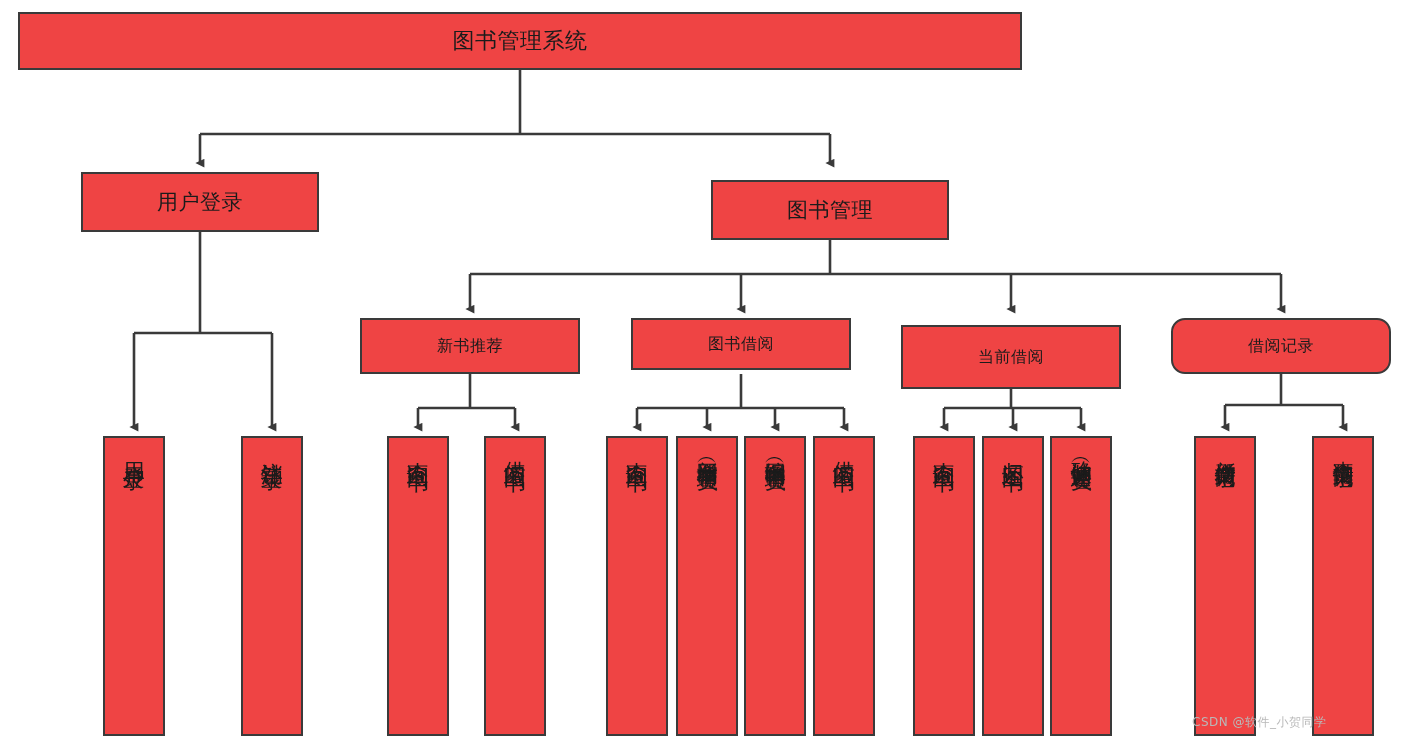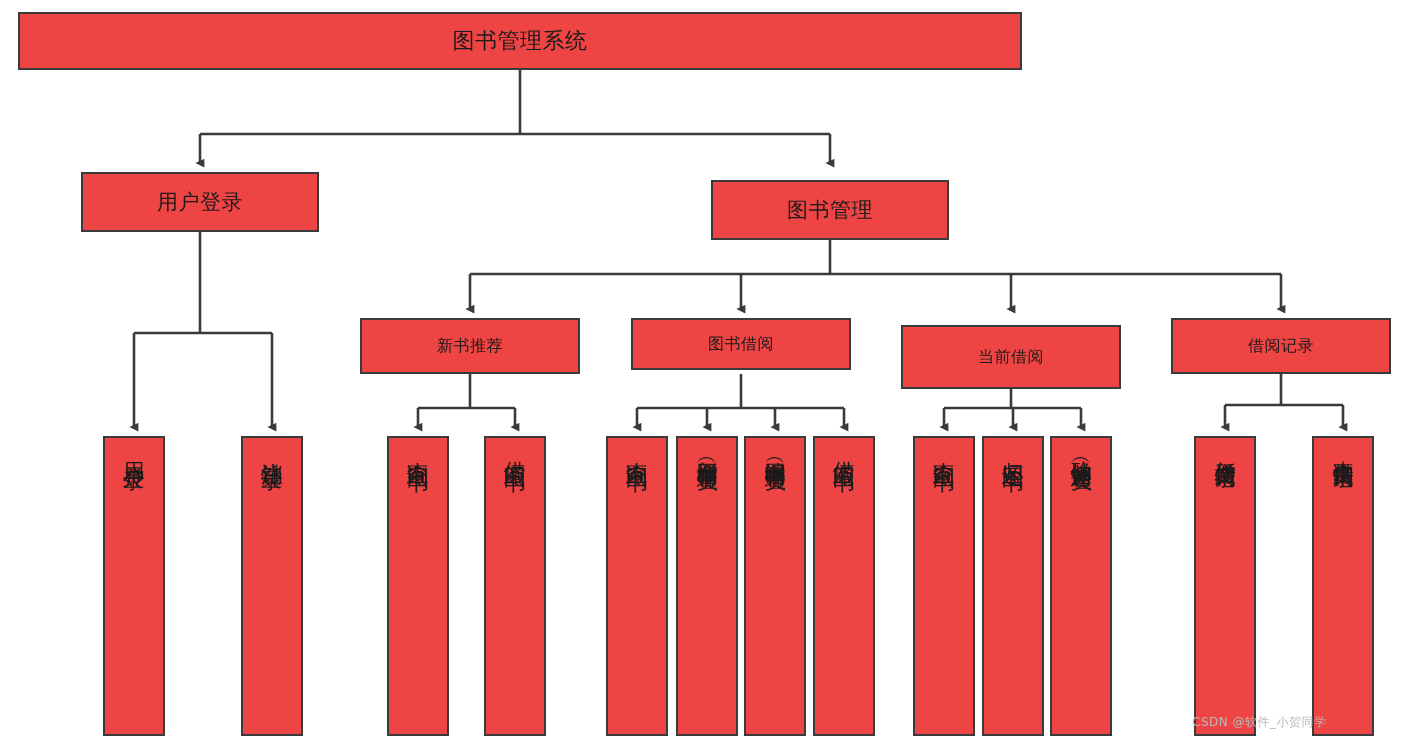--- a/index.html
+++ b/index.html
@@ -138,21 +138,21 @@
 
   <div class="node lvl3" style="left:360px;top:318px;width:220px;height:56px;">
     <span class="label">新书推荐</span>
   </div>
   <div class="node lvl3" style="left:631px;top:318px;width:220px;height:52px;">
     <span class="label">图书借阅</span>
   </div>
   <div class="node lvl3" style="left:901px;top:325px;width:220px;height:64px;">
     <span class="label">当前借阅</span>
   </div>
-  <div class="node lvl3" style="left:1171px;top:318px;width:220px;height:56px;">
+  <div class="node lvl3" style="left:1171px;top:318px;width:220px;height:56px;border-radius:14px;">
     <span class="label">借阅记录</span>
   </div>
 
   <div class="node leaf" style="left:103px;top:436px;width:62px;height:300px;">
     <span class="label">用户登录</span>
   </div>
   <div class="node leaf" style="left:241px;top:436px;width:62px;height:300px;">
     <span class="label">注销登录</span>
   </div>
 

